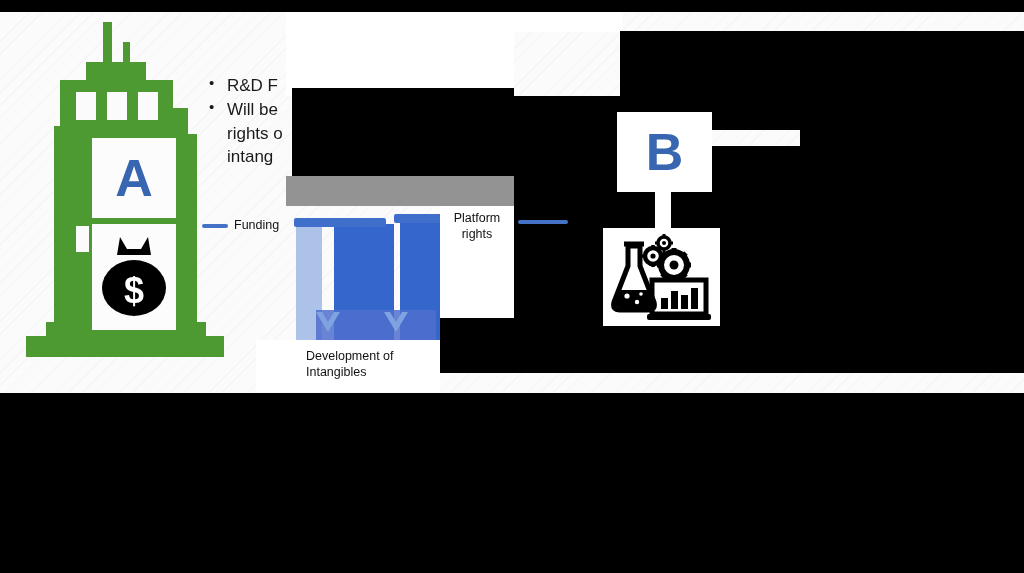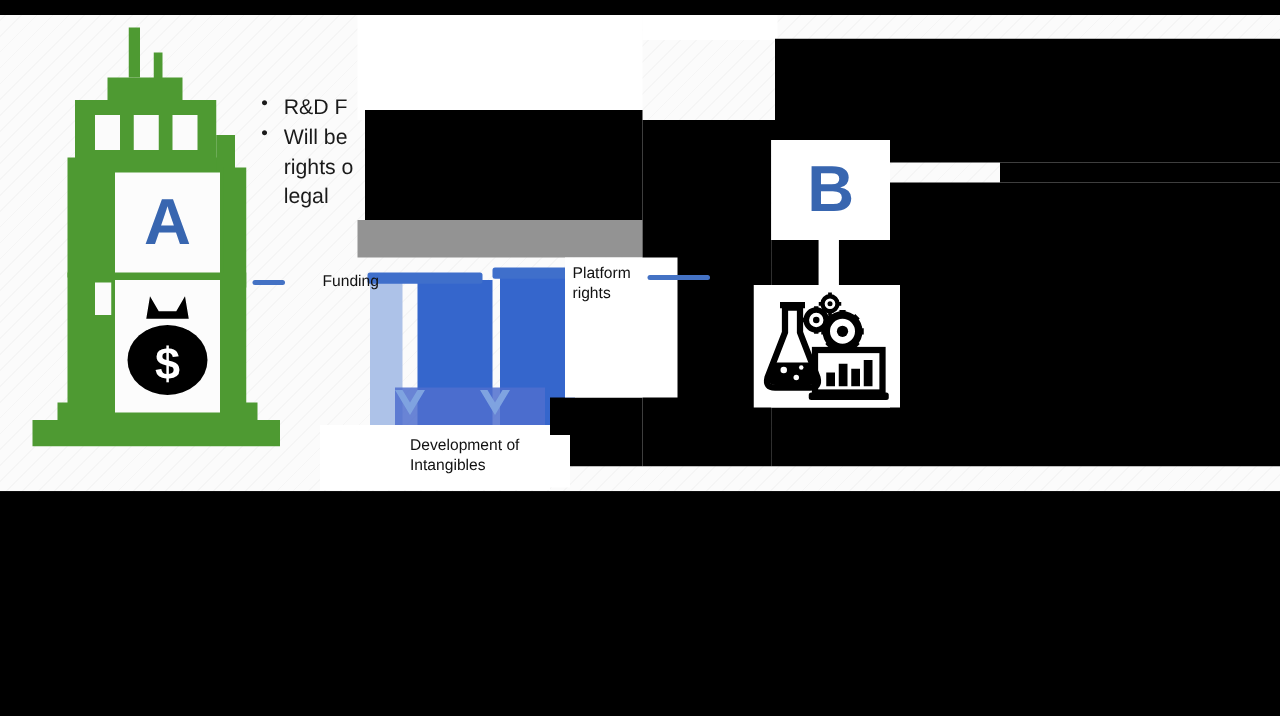--- a/index.html
+++ b/index.html
@@ -247,21 +247,21 @@
       </svg>
     </div>
   </div>
 
   <div class="bullets">
     <ul>
       <li>R&amp;D F</li>
       <li>
         <span>Will be</span><br>
         <span>rights o</span><br>
-        <span>legal</span>
+        <span>intang</span>
       </li>
     </ul>
   </div>
 
   <div class="whiteblock" style="left:286px; top:12px; width:228px; height:84px;"></div>
   <div class="whiteblock" style="left:514px; top:12px; width:108px; height:20px;"></div>
 
   <div class="chev" style="left:296px; top:214px; width:150px; height:120px;">
 
     <div style="position:absolute; left:0px;  top:8px;  width:26px;  height:140px; background:#adc2e8;"></div>
@@ -292,29 +292,29 @@
   <div class="redact" style="left:617px; top:192px; width:38px;   height:36px;"></div>
   <div class="redact" style="left:671px; top:192px; width:41px;   height:36px;"></div>
   <div class="redact" style="left:617px; top:326px; width:95px;   height:47px;"></div>
   <div class="redact" style="left:0px;   top:393px; width:1024px; height:180px;"></div>
   <div class="redact" style="left:440px; top:318px; width:74px; height:55px;"></div>
 
   <div class="whiteblock" style="left:296px; top:340px; width:144px; height:52px;"></div>
   <div class="whiteblock" style="left:256px; top:340px; width:40px; height:52px;"></div>
 
   <div class="conn-line" style="left:202px; top:224px; width:26px;"></div>
-  <span class="conn-label" style="left:234px; top:218px;margin-left:24px;">Funding</span>
-
-  <div class="label-card" style="left:452px; top:206px; width:90px; height:112px;">
+  <span class="conn-label" style="left:234px; top:218px;">Funding</span>
+
+  <div class="label-card" style="left:440px; top:206px; width:74px; height:112px;text-align:center;">
     <span>Platform
 rights</span>
   </div>
   <div class="conn-line" style="left:518px; top:220px; width:50px;"></div>
 
-  <div class="label-card" style="left:328px; top:348px; width:128px; height:42px; padding:0;">
+  <div class="label-card" style="left:306px; top:348px; width:128px; height:42px; padding:0;">
     <span>Development of
 Intangibles</span>
   </div>
 
   <div class="b-plate">
     <span class="b-letter">B</span>
   </div>
   <div class="b-stem"></div>
 
   <div class="rd-plate">

